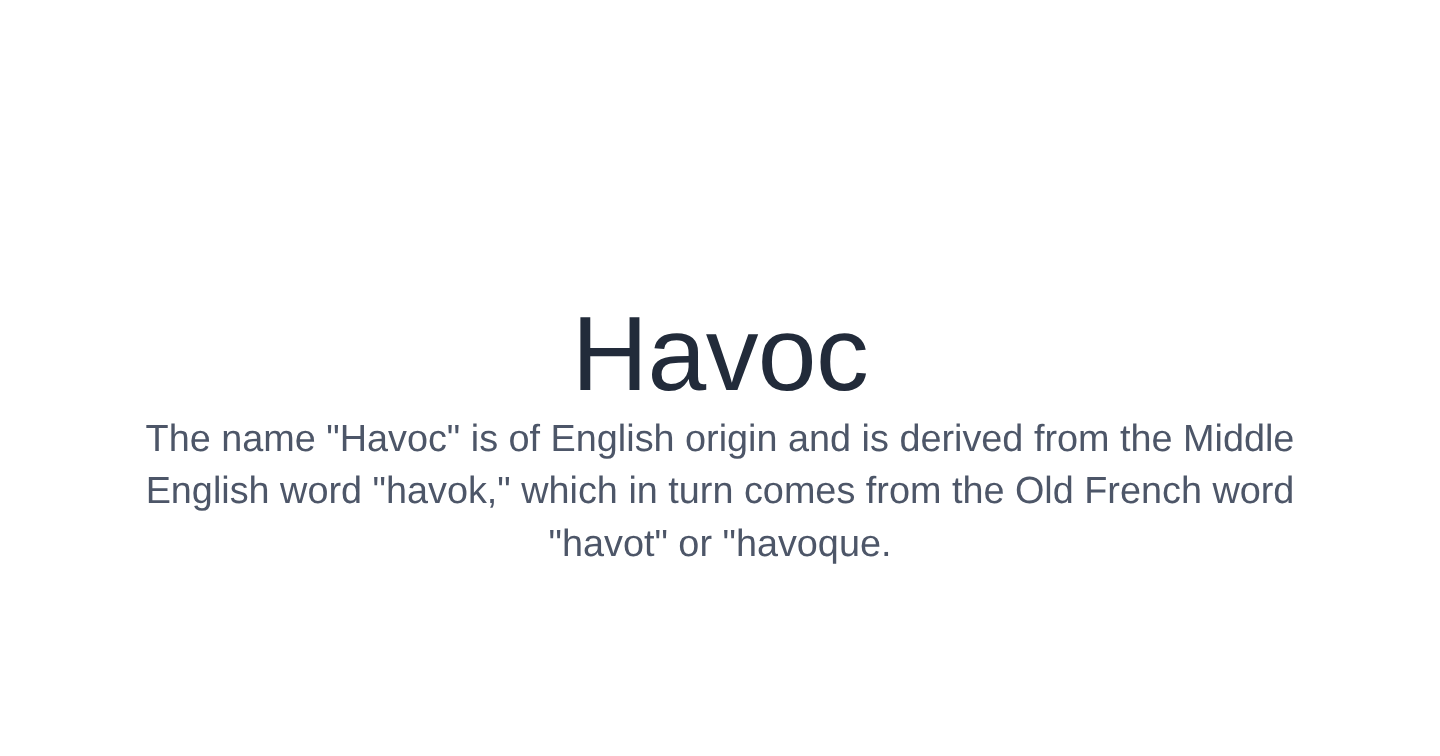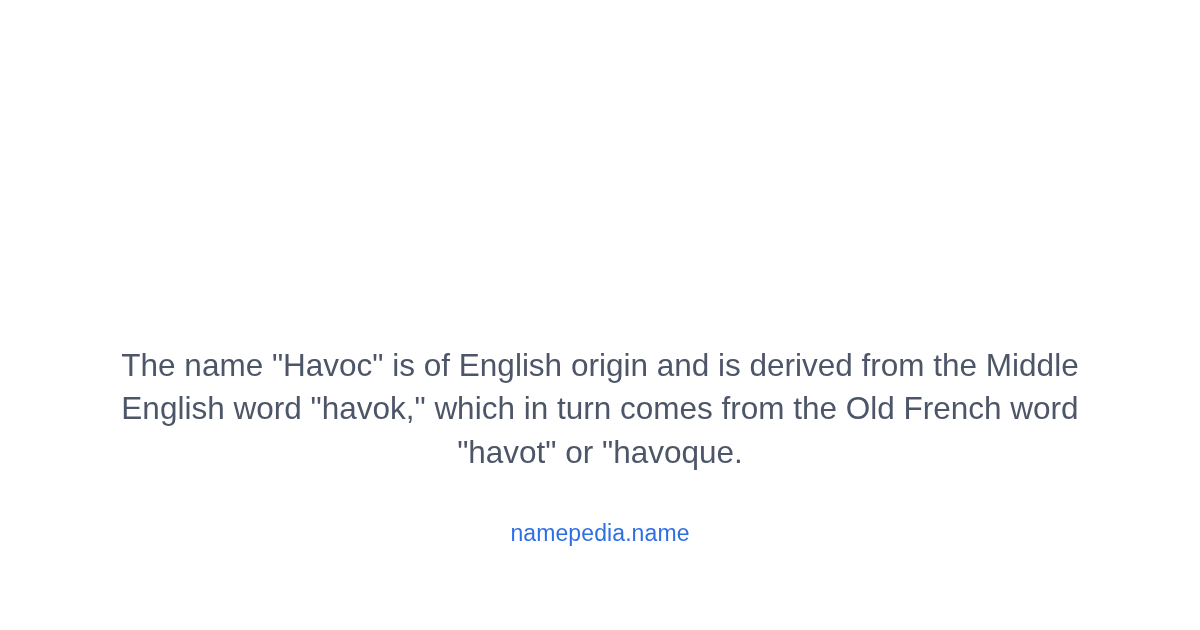--- a/index.html
+++ b/index.html
@@ -67,20 +67,18 @@
     color: #2f6fe4;
     text-decoration: none;
     letter-spacing: 0.1px;
   }
 </style>
 </head>
 <body>
 
 <div class="og-card">
 
+  <h1 class="name-title">Havoc</h1>
 
   <p class="name-description">The name "Havoc" is of English origin and is derived from the Middle English word "havok," which in turn comes from the Old French word "havot" or "havoque.</p>
 
-  <div class="site-footer">
-    <span class="site-link">namepedia.name</span>
-  </div>
 
 </div>
 
 </body></html>

